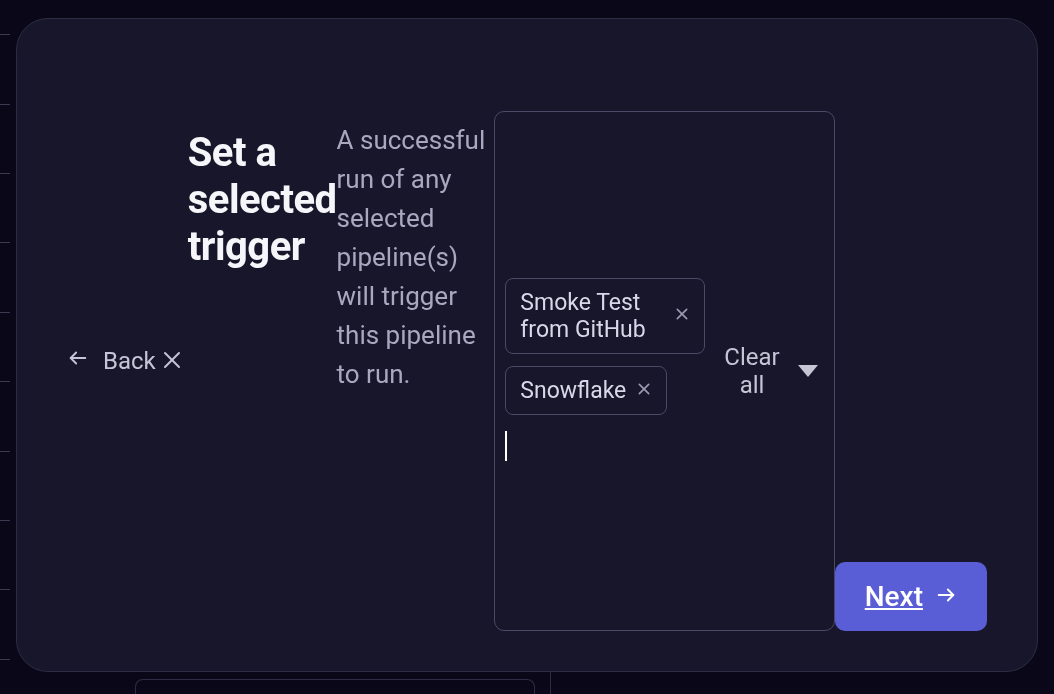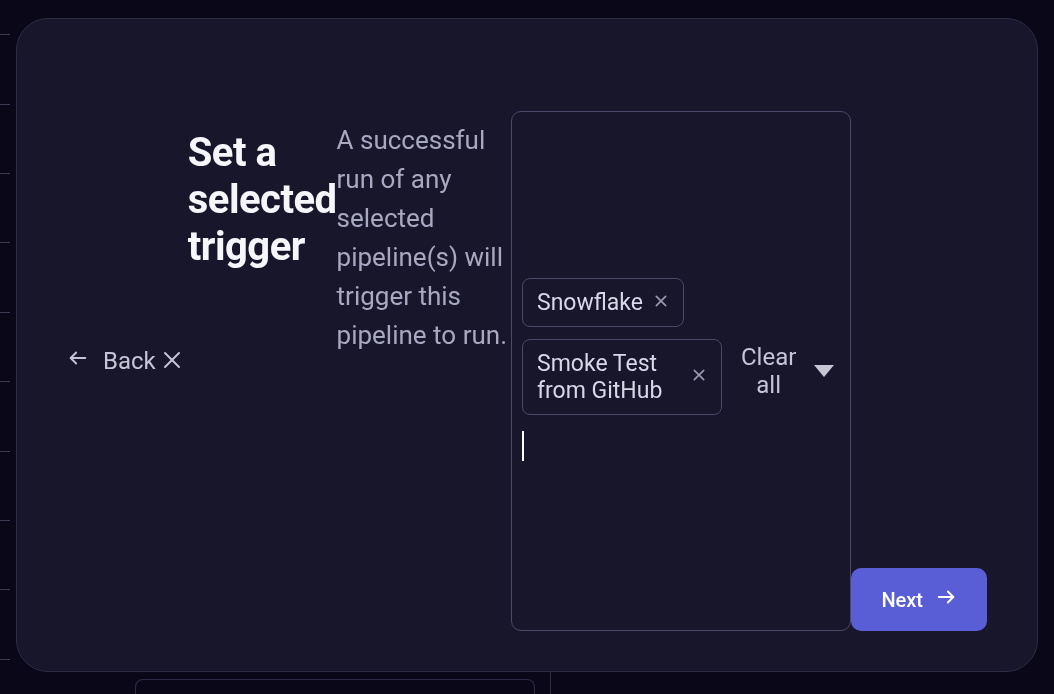--- a/index.html
+++ b/index.html
@@ -193,28 +193,29 @@
     .footer {
       margin-top: auto;
       display: flex;
       justify-content: flex-end;
     }
     .next-button {
       background: #5a5ed6;
       border: none;
       border-radius: 10px;
       padding: 18px 30px;
-      font-size: 20px;
+      font-size: 28px;
       color: #fff;
       font-weight: 500;
       cursor: pointer;
       display: flex;
       align-items: center;
       gap: 12px;
       font-family: inherit;
+      text-decoration: underline;
     }
     .next-button svg {
       width: 22px;
       height: 22px;
       stroke: #fff;
     }
     .bg-shape {
       position: absolute;
       bottom: 0;
       left: 135px;
@@ -274,32 +275,32 @@
     </button>
   </div>
 
   <h1 class="title">Set a selected trigger</h1>
   <p class="description">A successful run of any selected pipeline(s) will trigger this pipeline to run.</p>
 
 
   <div class="multiselect">
     <div class="chips-area">
       <div class="chip">
-        <span>Snowflake</span>
+        <span>Smoke Test from GitHub</span>
         <button class="chip-remove">
           <span>
             <svg viewBox="0 0 24 24" fill="none" stroke-width="2.5" stroke-linecap="round">
               <line x1="5" y1="5" x2="19" y2="19"></line>
               <line x1="19" y1="5" x2="5" y2="19"></line>
             </svg>
           </span>
         </button>
       </div>
       <div class="chip">
-        <span>Smoke Test from GitHub</span>
+        <span>Snowflake</span>
         <button class="chip-remove">
           <span>
             <svg viewBox="0 0 24 24" fill="none" stroke-width="2.5" stroke-linecap="round">
               <line x1="5" y1="5" x2="19" y2="19"></line>
               <line x1="19" y1="5" x2="5" y2="19"></line>
             </svg>
           </span>
         </button>
       </div>
       <div class="input-wrapper">

